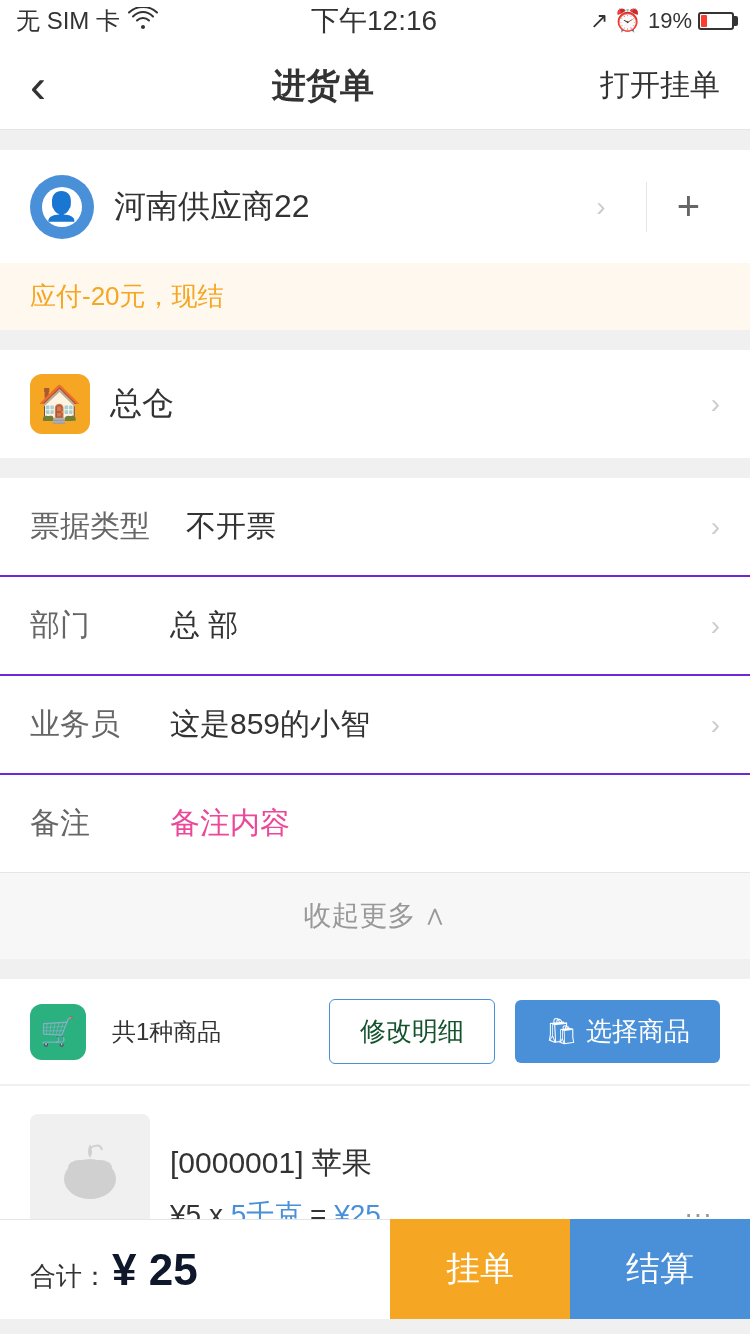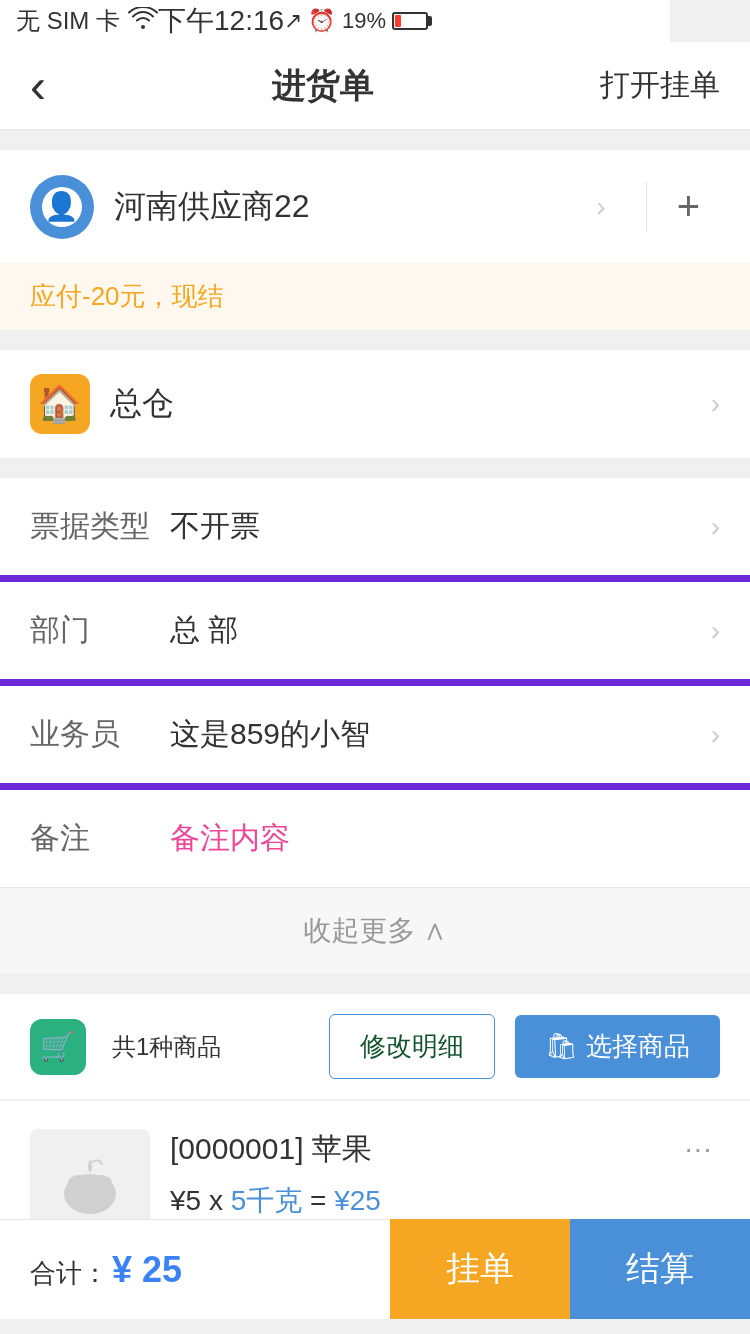--- a/index.html
+++ b/index.html
@@ -8,26 +8,26 @@
       width: 750px;
       min-height: 1334px;
       font-family: -apple-system, "PingFang SC", "Helvetica Neue", sans-serif;
       background: #f0f0f0;
       font-size: 28px;
       color: #333;
     }
 
     
     .status-bar {
-      width: 670px;
+      width: 750px;
       height: 42px;
       background: #fff;
       display: flex;
       align-items: center;
-      justify-content: flex-start;
+      justify-content: space-between;
       padding: 0 16px;
       font-size: 24px;
       color: #333;
     }
     .status-left { display: flex; align-items: center; gap: 8px; }
     .status-center { font-size: 28px; font-weight: 500; }
     .status-right { display: flex; align-items: center; gap: 6px; font-size: 22px; }
     .battery {
       width: 36px; height: 18px; border: 2px solid #333; border-radius: 3px; position: relative; display: inline-block;
     }
@@ -163,21 +163,21 @@
       flex: 1;
       font-size: 32px;
       color: #333;
     }
 
     
     .form-row {
       display: flex;
       align-items: center;
       padding: 28px 30px;
-      border-top: 7px solid #6d28d9;
+      border-top: 2px solid #6d28d9;
       background: #fff;
     }
     .form-label {
       font-size: 30px;
       color: #666;
       width: 140px;
       flex-shrink: 0;
     }
     .form-value {
       flex: 1;
@@ -246,21 +246,21 @@
       gap: 8px;
       cursor: pointer;
     }
 
     
     .product-item {
       background: #fff;
       margin-top: 2px;
       padding: 28px 30px;
       display: flex;
-      align-items: flex-start;
+      align-items: flex-end;
       gap: 20px;
     }
     .product-thumb {
       width: 120px;
       height: 120px;
       background: #f0f0f0;
       border-radius: 8px;
       display: flex;
       align-items: center;
       justify-content: center;
@@ -372,21 +372,21 @@
     <div class="warehouse-icon">
       <span style="font-size:36px;">🏠</span>
     </div>
     <span class="warehouse-name">总仓</span>
     <span class="chevron-icon" style="margin-right:0;">›</span>
   </div>
 </div>
 
 <div class="section" style="margin-top:20px;">
 
-  <div class="form-row" style="border-top:none;">
+  <div class="form-row" style="border-top:none;gap:16px;">
     <span class="form-label">票据类型</span>
     <span class="form-value">不开票</span>
     <span class="chevron-icon" style="margin-right:0;">›</span>
   </div>
 
   <div class="form-row">
     <span class="form-label">部门</span>
     <span class="form-value">总 部</span>
     <span class="chevron-icon" style="margin-right:0;">›</span>
   </div>
@@ -441,18 +441,18 @@
   </div>
   <span class="product-more">···</span>
 </div>
 
 <div class="spacer"></div>
 
 <div class="bottom-bar">
   <div class="total-section">
     <div style="display:flex; align-items:baseline; gap:4px;">
       <span style="font-size:26px;color:#333;">合计：</span>
-      <span style="font-size:36px;font-weight:600;color:#3b82f6;">¥ 25</span>
+      <span style="font-size:44px;font-weight:600;color:#0f172a;">¥ 25</span>
     </div>
   </div>
   <div class="btn-hang">挂单</div>
   <div class="btn-checkout">结算</div>
 </div>
 
 </body></html>

